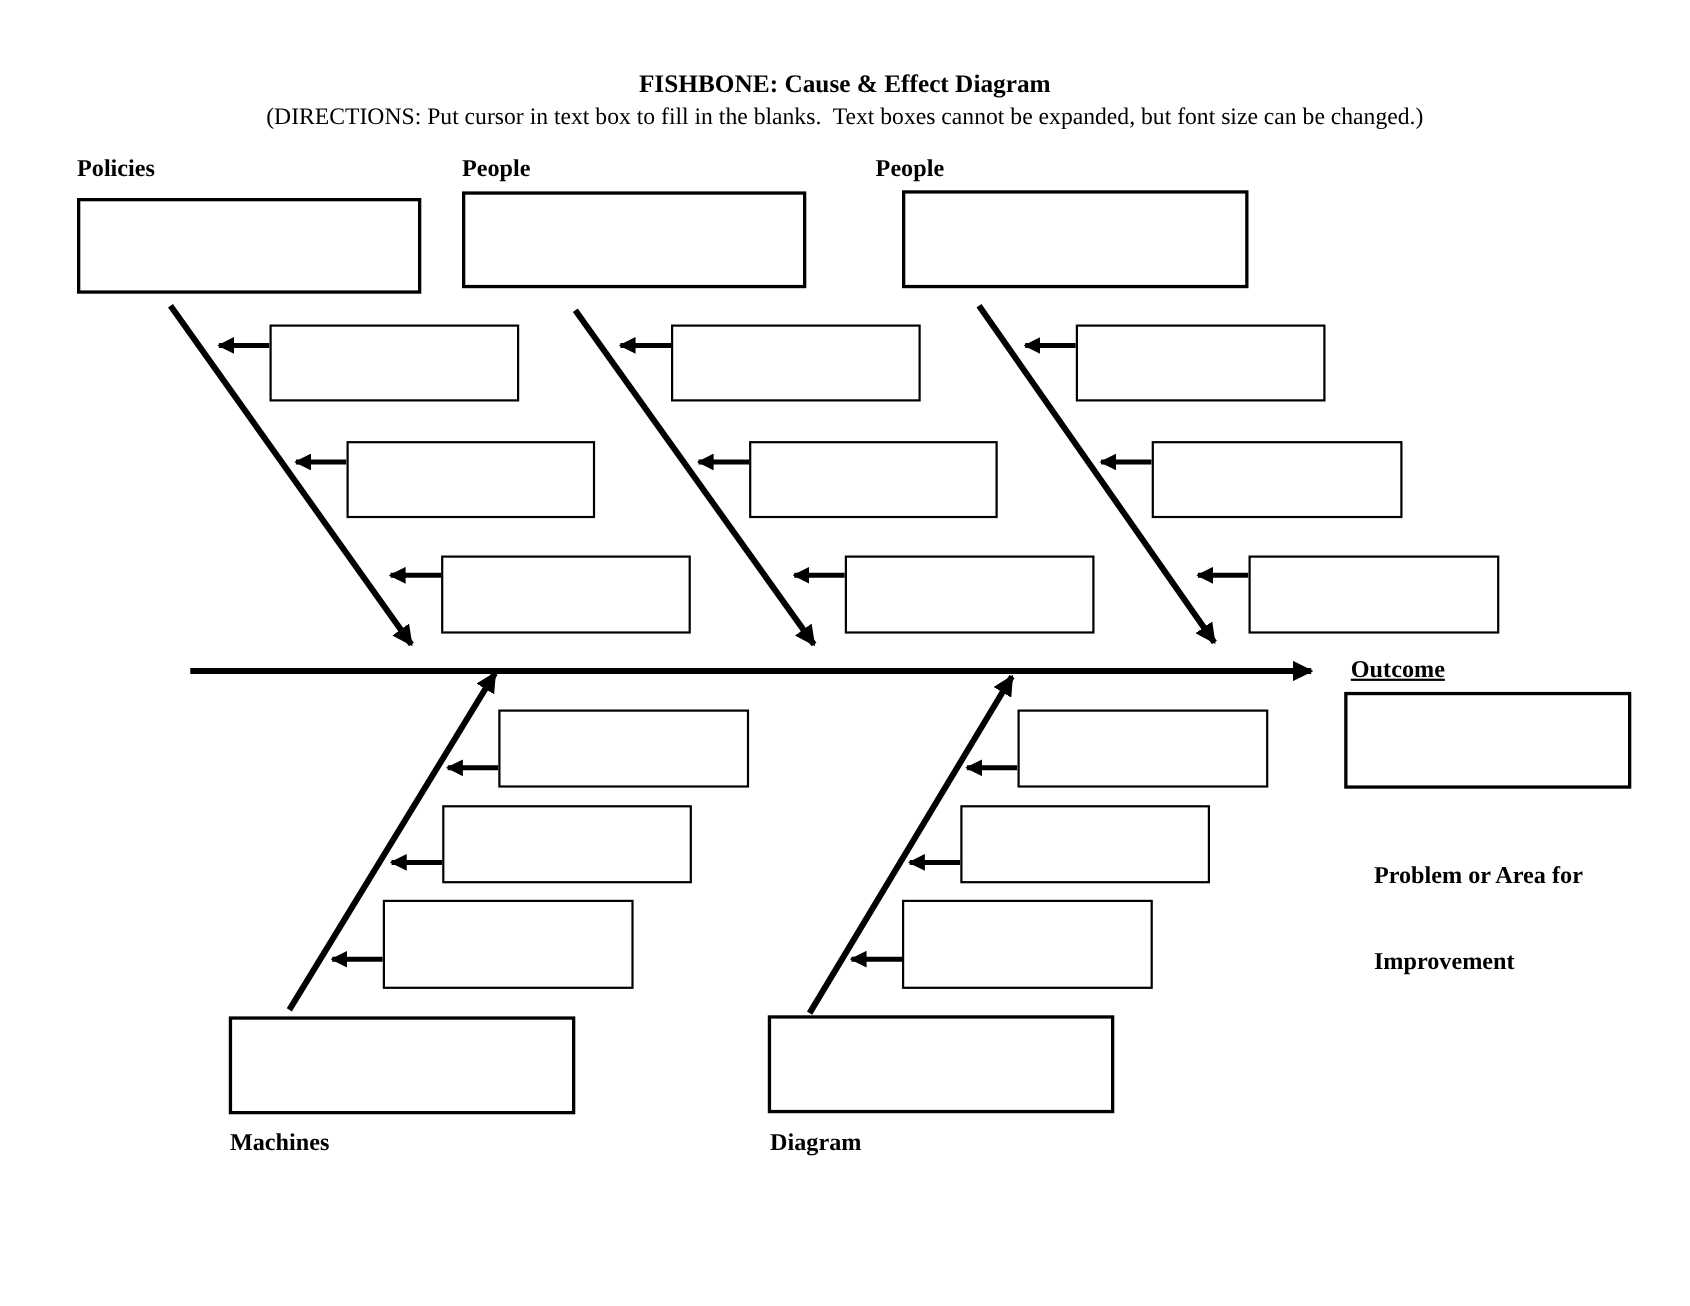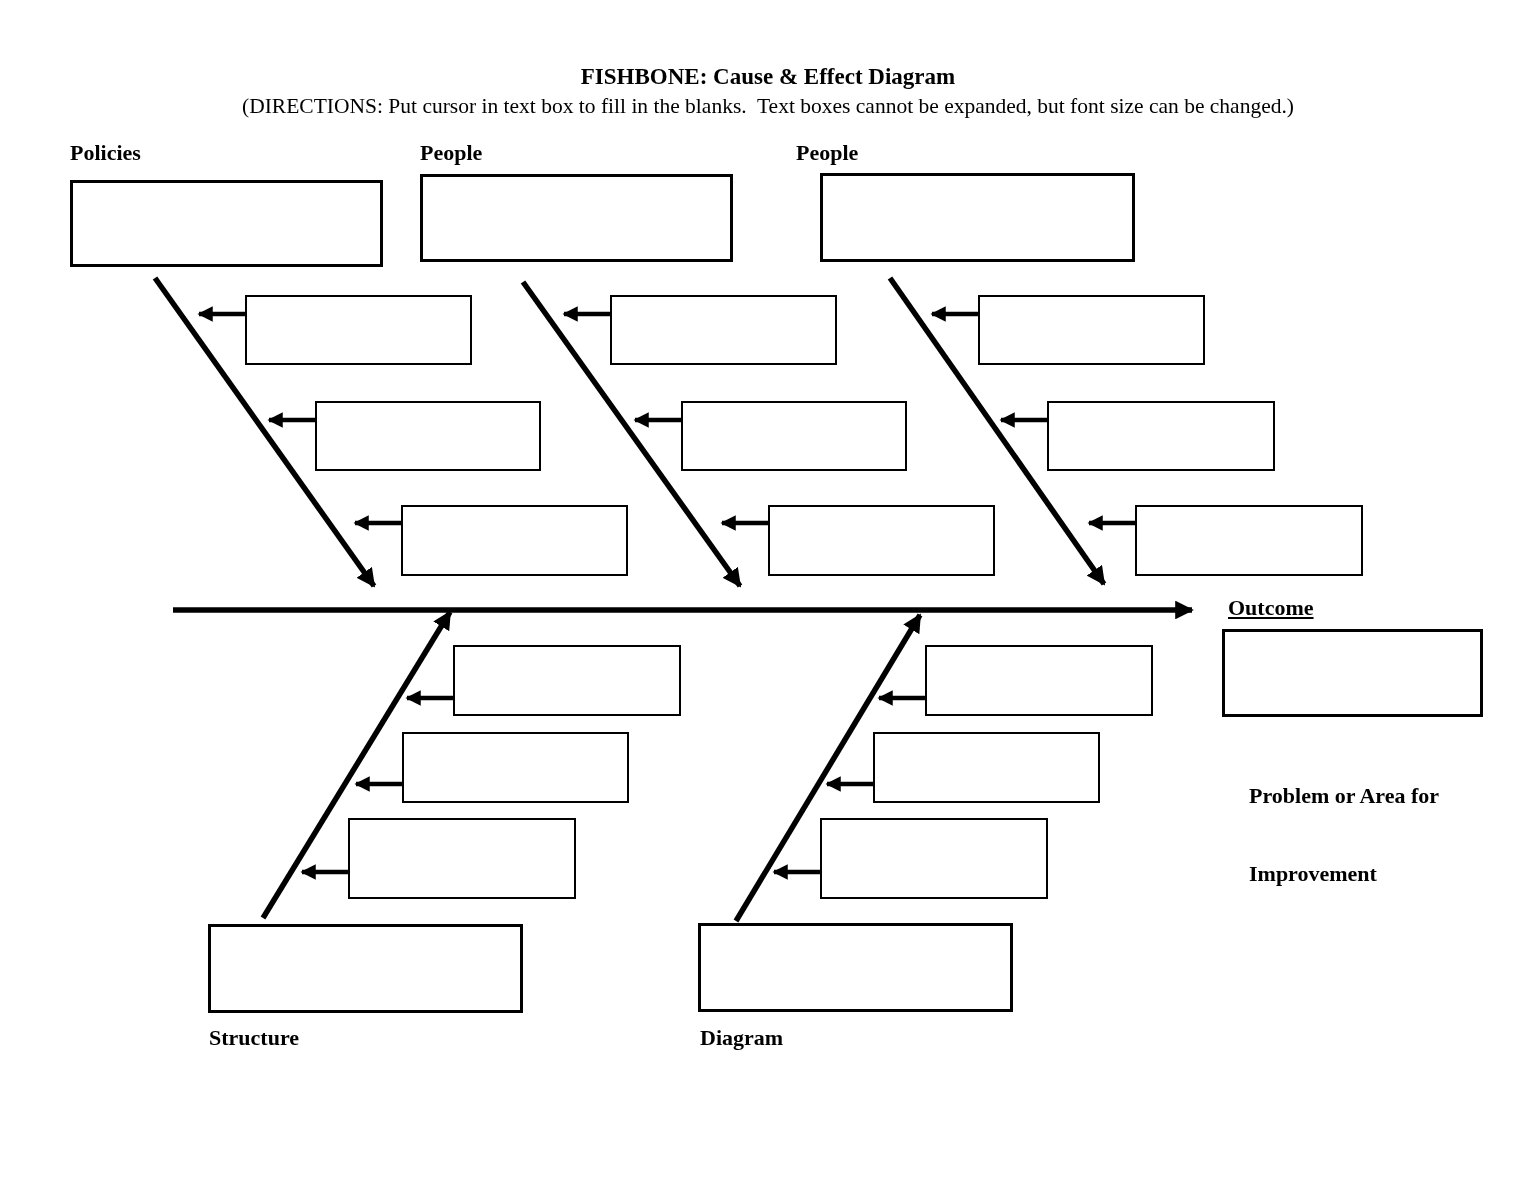--- a/index.html
+++ b/index.html
@@ -83,21 +83,21 @@
     <line x1="348" y1="872" x2="302" y2="872" stroke="#000" stroke-width="4.5" marker-end="url(#ah)"></line>
 
     <line x1="925" y1="698" x2="879" y2="698" stroke="#000" stroke-width="4.5" marker-end="url(#ah)"></line>
     <line x1="873" y1="784" x2="827" y2="784" stroke="#000" stroke-width="4.5" marker-end="url(#ah)"></line>
     <line x1="820" y1="872" x2="774" y2="872" stroke="#000" stroke-width="4.5" marker-end="url(#ah)"></line>
   </svg>
 
   <div class="abs cat-label" style="left:70px; top:140px;">Policies</div>
   <div class="abs cat-label" style="left:420px; top:140px;">People</div>
   <div class="abs cat-label" style="left:796px; top:140px;">People</div>
-  <div class="abs cat-label" style="left:209px; top:1025px;">Structure</div>
+  <div class="abs cat-label" style="left:209px; top:1025px;">Machines</div>
   <div class="abs cat-label" style="left:700px; top:1025px;">Diagram</div>
 
   <div class="abs cat-label" style="left:1228px; top:595px;text-decoration:underline;">Outcome</div>
   <div class="abs cat-label" style="left:1228px; top:731px;margin-left:21px;">
     <div>Problem or Area for</div>
     <div>Improvement</div>
   </div>
 
   <div class="tbox" style="left:70px; top:180px; width:313px; height:87px;"></div>
   <div class="tbox" style="left:420px; top:174px; width:313px; height:88px;"></div>

